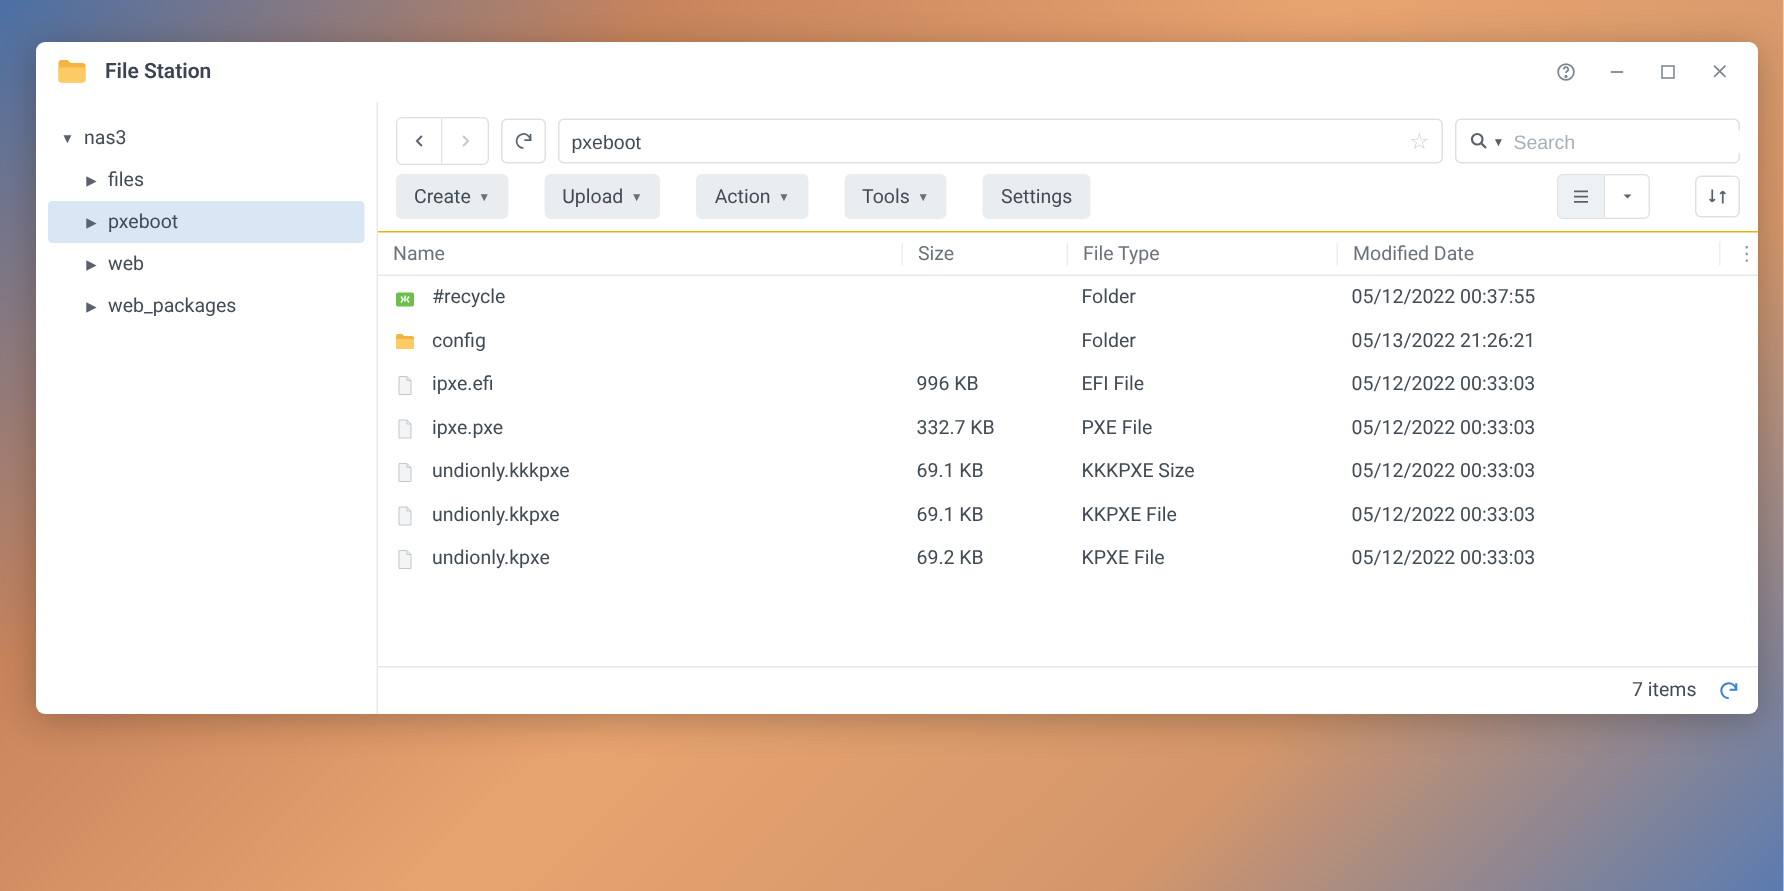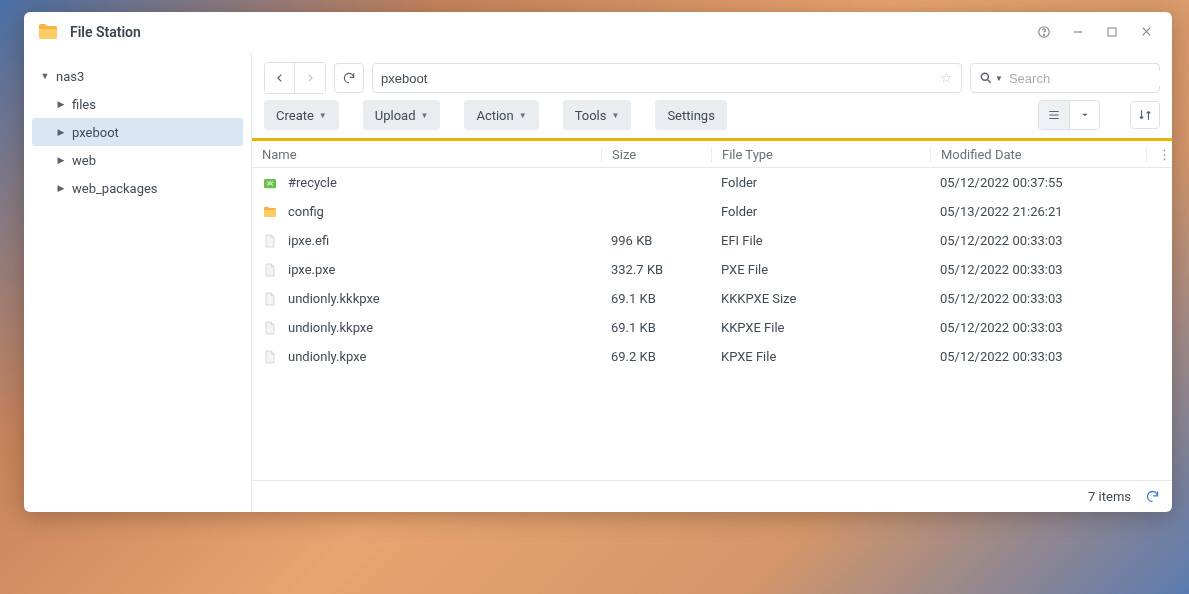--- a/index.html
+++ b/index.html
@@ -7,22 +7,22 @@
   font-family: -apple-system, BlinkMacSystemFont, "Segoe UI", Roboto, Arial, sans-serif;
   font-size: 13px;
   color: #414B55;
   background: linear-gradient(135deg, #4a6fa5 0%, #c8845c 25%, #e8a470 50%, #d4966a 75%, #5a7bb0 100%);
   width: 1189px; height: 594px;
   position: relative;
   overflow: hidden;
 }
 .window {
   position: absolute;
-  left: 24px; top: 12px;
-  width: 1148px; height: 500px;
+  left: 24px; top: 28px;
+  width: 1148px; height: 448px;
   background: #fff;
   border-radius: 6px;
   box-shadow: 0 4px 24px rgba(0,0,0,0.25);
   display: flex; flex-direction: column;
   overflow: hidden;
 }
 .titlebar {
   height: 40px;
   display: flex; align-items: center;
   padding: 0 12px;
@@ -137,31 +137,31 @@
 .view-group { display:flex; border:1px solid #dde1e5; border-radius:4px; overflow:hidden; }
 .view-btn { width:30px; height:28px; display:inline-flex; align-items:center; justify-content:center; background:#fff; cursor:pointer; color:#59616c; }
 .view-btn.active { background:#eef1f4; }
 .view-btn + .view-btn { border-left:1px solid #dde1e5; }
 .sort-btn { width:30px; height:28px; border:1px solid #dde1e5; border-radius:4px; display:inline-flex; align-items:center; justify-content:center; background:#fff; cursor:pointer; color:#59616c; margin-left:6px;}
 
 .table-wrap { flex:1; overflow:hidden; display:flex; flex-direction:column; }
 .thead {
   height: 30px;
   display:flex; align-items:center;
-  border-top:3px solid #eab308;
+  border-top:1px solid #eab308;
   border-bottom:1px solid #e5e8eb;
   color:#6a727b;
   font-size:13px;
   position:relative;
 }
 .th, .td { padding-left:10px; }
 .col-name{ flex: 0 0 330px; }
 .col-size{ flex: 0 0 110px; margin-left: 19px; }
 .col-type{ flex: 0 0 180px; }
-.col-date{ flex: 1; margin-left: 39px; }
+.col-date{ flex: 1; }
 .col-menu{ flex:0 0 26px; text-align:center; color:#8a929b; cursor:pointer; }
 .th + .th { border-left:1px solid #ebeef1; }
 .tbody { flex:1; overflow-y:auto; }
 .trow {
   height: 29px;
   display:flex; align-items:center;
   font-size:13px; color:#414b55;
 }
 .file-icon { width:16px; height:16px; margin-right:10px; display:inline-flex; }
 .name-cell { display:flex; align-items:flex-start; }

